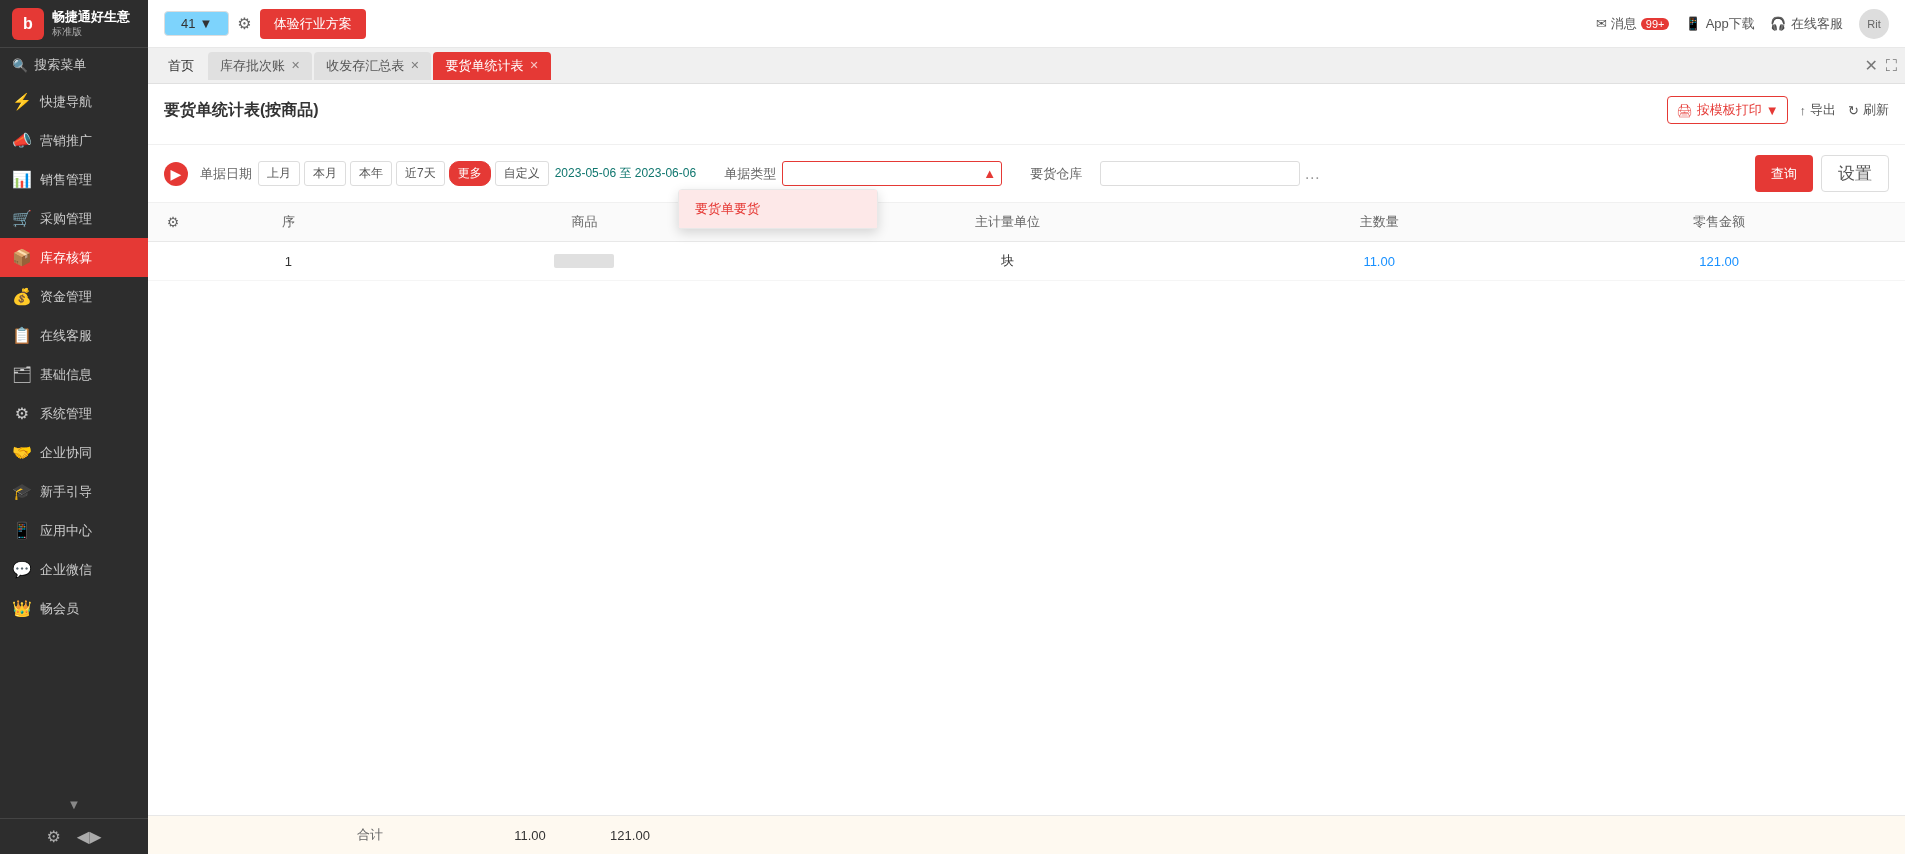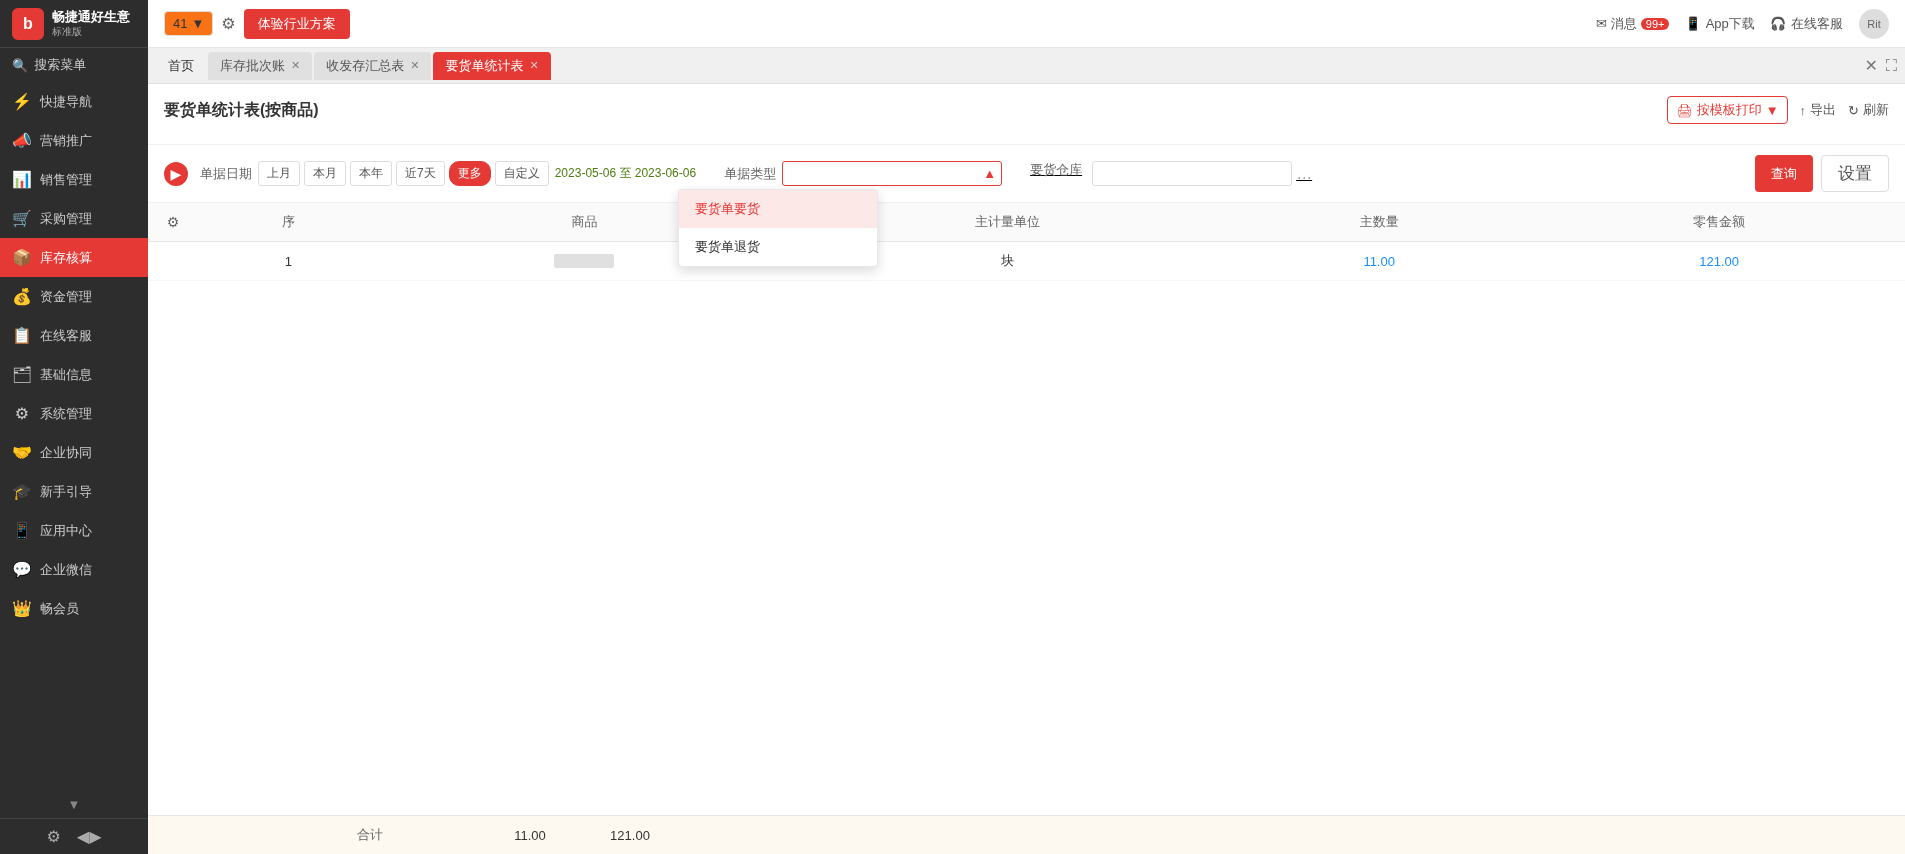--- a/index.html
+++ b/index.html
@@ -115,24 +115,24 @@
     .top-bar-left {
       display: flex;
       align-items: center;
       gap: 8px;
       flex: 1;
     }
     .store-selector {
       display: flex;
       align-items: center;
       gap: 4px;
-      background: #f97316;
+      background: #7dd3fc;
       border: 1px solid #ddd;
       border-radius: 4px;
-      padding: 4px 8px;
+      padding: 4px 16px;
       cursor: pointer;
       font-size: 13px;
       color: #333;
     }
     .settings-icon {
       color: #666;
       cursor: pointer;
       font-size: 16px;
     }
     .trial-btn {
@@ -311,21 +311,21 @@
       background: #e53935;
       color: white;
       border-color: #e53935;
       border-radius: 10px;
       font-family: Liberation Serif, serif;
     }
     .date-btn.custom {
       color: #555;
     }
     .date-range {
-      color: #4d7c0f;
+      color: #0f766e;
       font-size: 12px;
     }
     .type-group {
       display: flex;
       align-items: center;
       gap: 6px;
       margin-left: 16px;
     }
     .type-input-wrap {
       position: relative;
@@ -342,23 +342,23 @@
       color: #333;
     }
     .type-input-chevron {
       position: absolute;
       right: 6px;
       color: #e53935;
       cursor: pointer;
     }
     .warehouse-group {
       display: flex;
-      gap: 10px;
+      align-items: center;
+      gap: 18px;
       margin-left: 16px;
-      text-decoration: underline;
     }
     .warehouse-input-wrap {
       position: relative;
       display: flex;
       align-items: center;
     }
     .warehouse-input {
       border: 1px solid #ddd;
       border-radius: 3px;
       padding: 4px 24px 4px 8px;
@@ -683,21 +683,20 @@
         </div>
       </div>
 
       <div class="filter-actions">
         <button class="query-btn">查询</button>
         <button class="settings-btn">设置</button>
       </div>
 
       <div class="dropdown-overlay">
         <div class="dropdown-item selected">要货单要货</div>
-        <div class="dropdown-item">要货单退货</div>
       </div>
     </div>
 
     <div class="table-wrap">
       <table>
         <thead>
           <tr>
             <th>
               <span class="settings-col-icon">⚙</span>
             </th>

